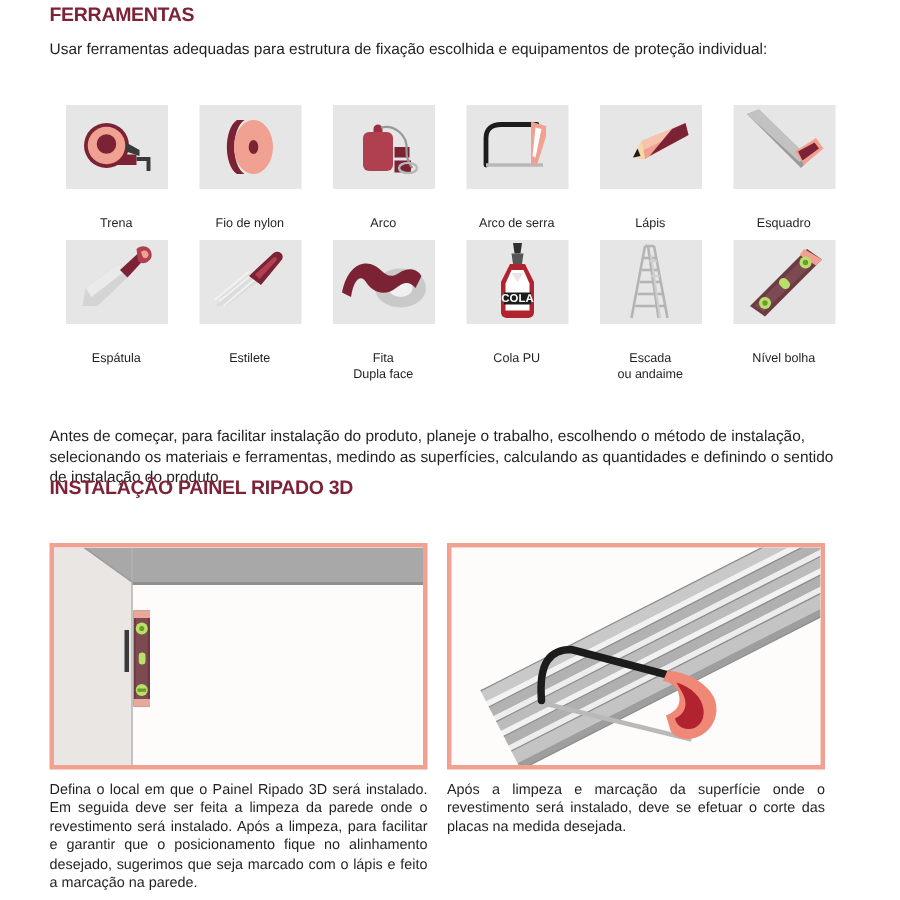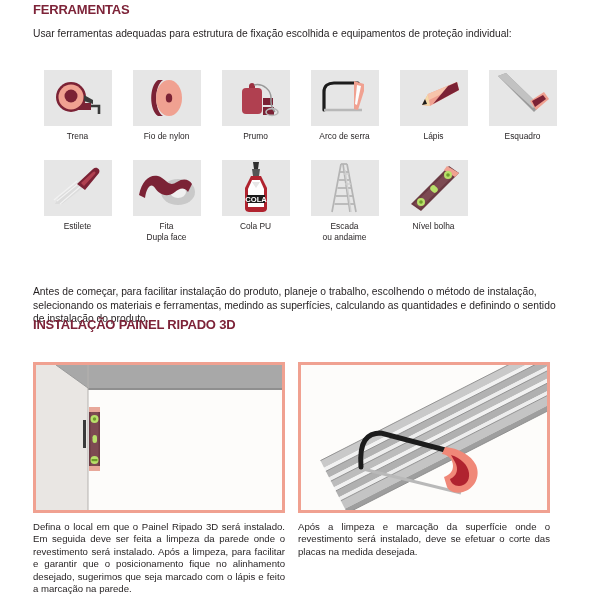--- a/index.html
+++ b/index.html
@@ -61,21 +61,21 @@
     align-items: center;
   }
   .tool-tile {
     width: 68px;
     height: 56px;
     background: #e6e6e6;
     position: relative;
     overflow: hidden;
   }
   .tool-label {
-    margin-top: 5px;
+    margin-top: 17px;
     font-size: 8.4px;
     line-height: 10.5px;
     text-align: center;
     color: #231f20;
     white-space: pre-line;
   }
 
   
   .photo-panel {
     position: absolute;
@@ -139,21 +139,21 @@
       <div class="tool-tile">
         <svg class="svg-fill" viewBox="0 0 62 56">
           <path d="M24 16 C24 12 30 12 30 16 L30 19 L24 19 Z" fill="#9c3040"></path>
           <rect x="17" y="18" width="20" height="26" rx="4" fill="#b04050"></rect>
           <rect x="38" y="28" width="10" height="7" fill="#7b2235"></rect>
           <rect x="38" y="37" width="11" height="8" fill="#7b2235"></rect>
           <path d="M29 15 C38 13 47 20 46 30 C45.5 36 49 41 50 42" stroke="#999" stroke-width="1.5" fill="none"></path>
           <ellipse cx="47" cy="42" rx="6" ry="3.4" fill="none" stroke="#b8b8b8" stroke-width="1.6"></ellipse>
         </svg>
       </div>
-      <div class="tool-label">Prumo</div>
+      <div class="tool-label">Arco</div>
     </div>
 
     <div class="tool-cell">
       <div class="tool-tile">
         <svg class="svg-fill" viewBox="0 0 62 56">
           <path d="M10 40 L10 22 C10 16 14 13 20 13 L44 13" stroke="#1c1c1c" stroke-width="3.2" fill="none" stroke-linecap="round"></path>
           <path d="M10 40 L48 40" stroke="#b8b8b8" stroke-width="2.4" fill="none"></path>
           <path d="M40 11 L50 14 L50 21 L44 40 L40 39 Z" fill="#f0a191"></path>
           <path d="M43 15 L47 16 L43 35 L41 34 Z" fill="#fdfdfd"></path>
         </svg>
@@ -182,20 +182,32 @@
           <path d="M38 31 L52 22 L57 29 L44 40 Z" fill="#f0a191"></path>
           <path d="M40 31 L51 25 L54 29 L43 37 Z" fill="#7b2235"></path>
         </svg>
       </div>
       <div class="tool-label">Esquadro</div>
     </div>
   </div>
 
   <div class="tools-grid" id="tools-row-2">
 
+    <div class="tool-cell">
+      <div class="tool-tile">
+        <svg class="svg-fill" viewBox="0 0 62 56">
+          <path d="M8 44 L10 32 L32 16 L39 24 L18 44 Z" fill="#d4d4d4"></path>
+          <path d="M10 32 L32 16 L36 21 L14 38 Z" fill="#eaeaea"></path>
+          <path d="M33 20 L46 8 L50 12 L38 25 Z" fill="#7b2235"></path>
+          <path d="M44 6 C48 2 55 5 54 11 C53 15 48 17 45 14 Z" fill="#b04050"></path>
+          <path d="M47 8 C49 6 52 7 52 10 C52 12 49 13 48 11 Z" fill="#f0a191"></path>
+        </svg>
+      </div>
+      <div class="tool-label">Espátula</div>
+    </div>
 
     <div class="tool-cell">
       <div class="tool-tile">
         <svg class="svg-fill" viewBox="0 0 62 56">
           <path d="M8 44 L12 37 L34 20 L38 26 L15 44 Z" fill="#dcdcdc"></path>
           <path d="M10 41 L32 23 M13 44 L34 26 M7 40 L30 21" stroke="#f2f2f2" stroke-width="1.1"></path>
           <path d="M30 24 L46 9 C49 6 54 9 52 13 L38 30 Z" fill="#7b2235"></path>
           <path d="M34 23 L46 12 C47.5 10.5 49.5 12 48 14 L37 26 Z" fill="#b04050"></path>
         </svg>
       </div>

